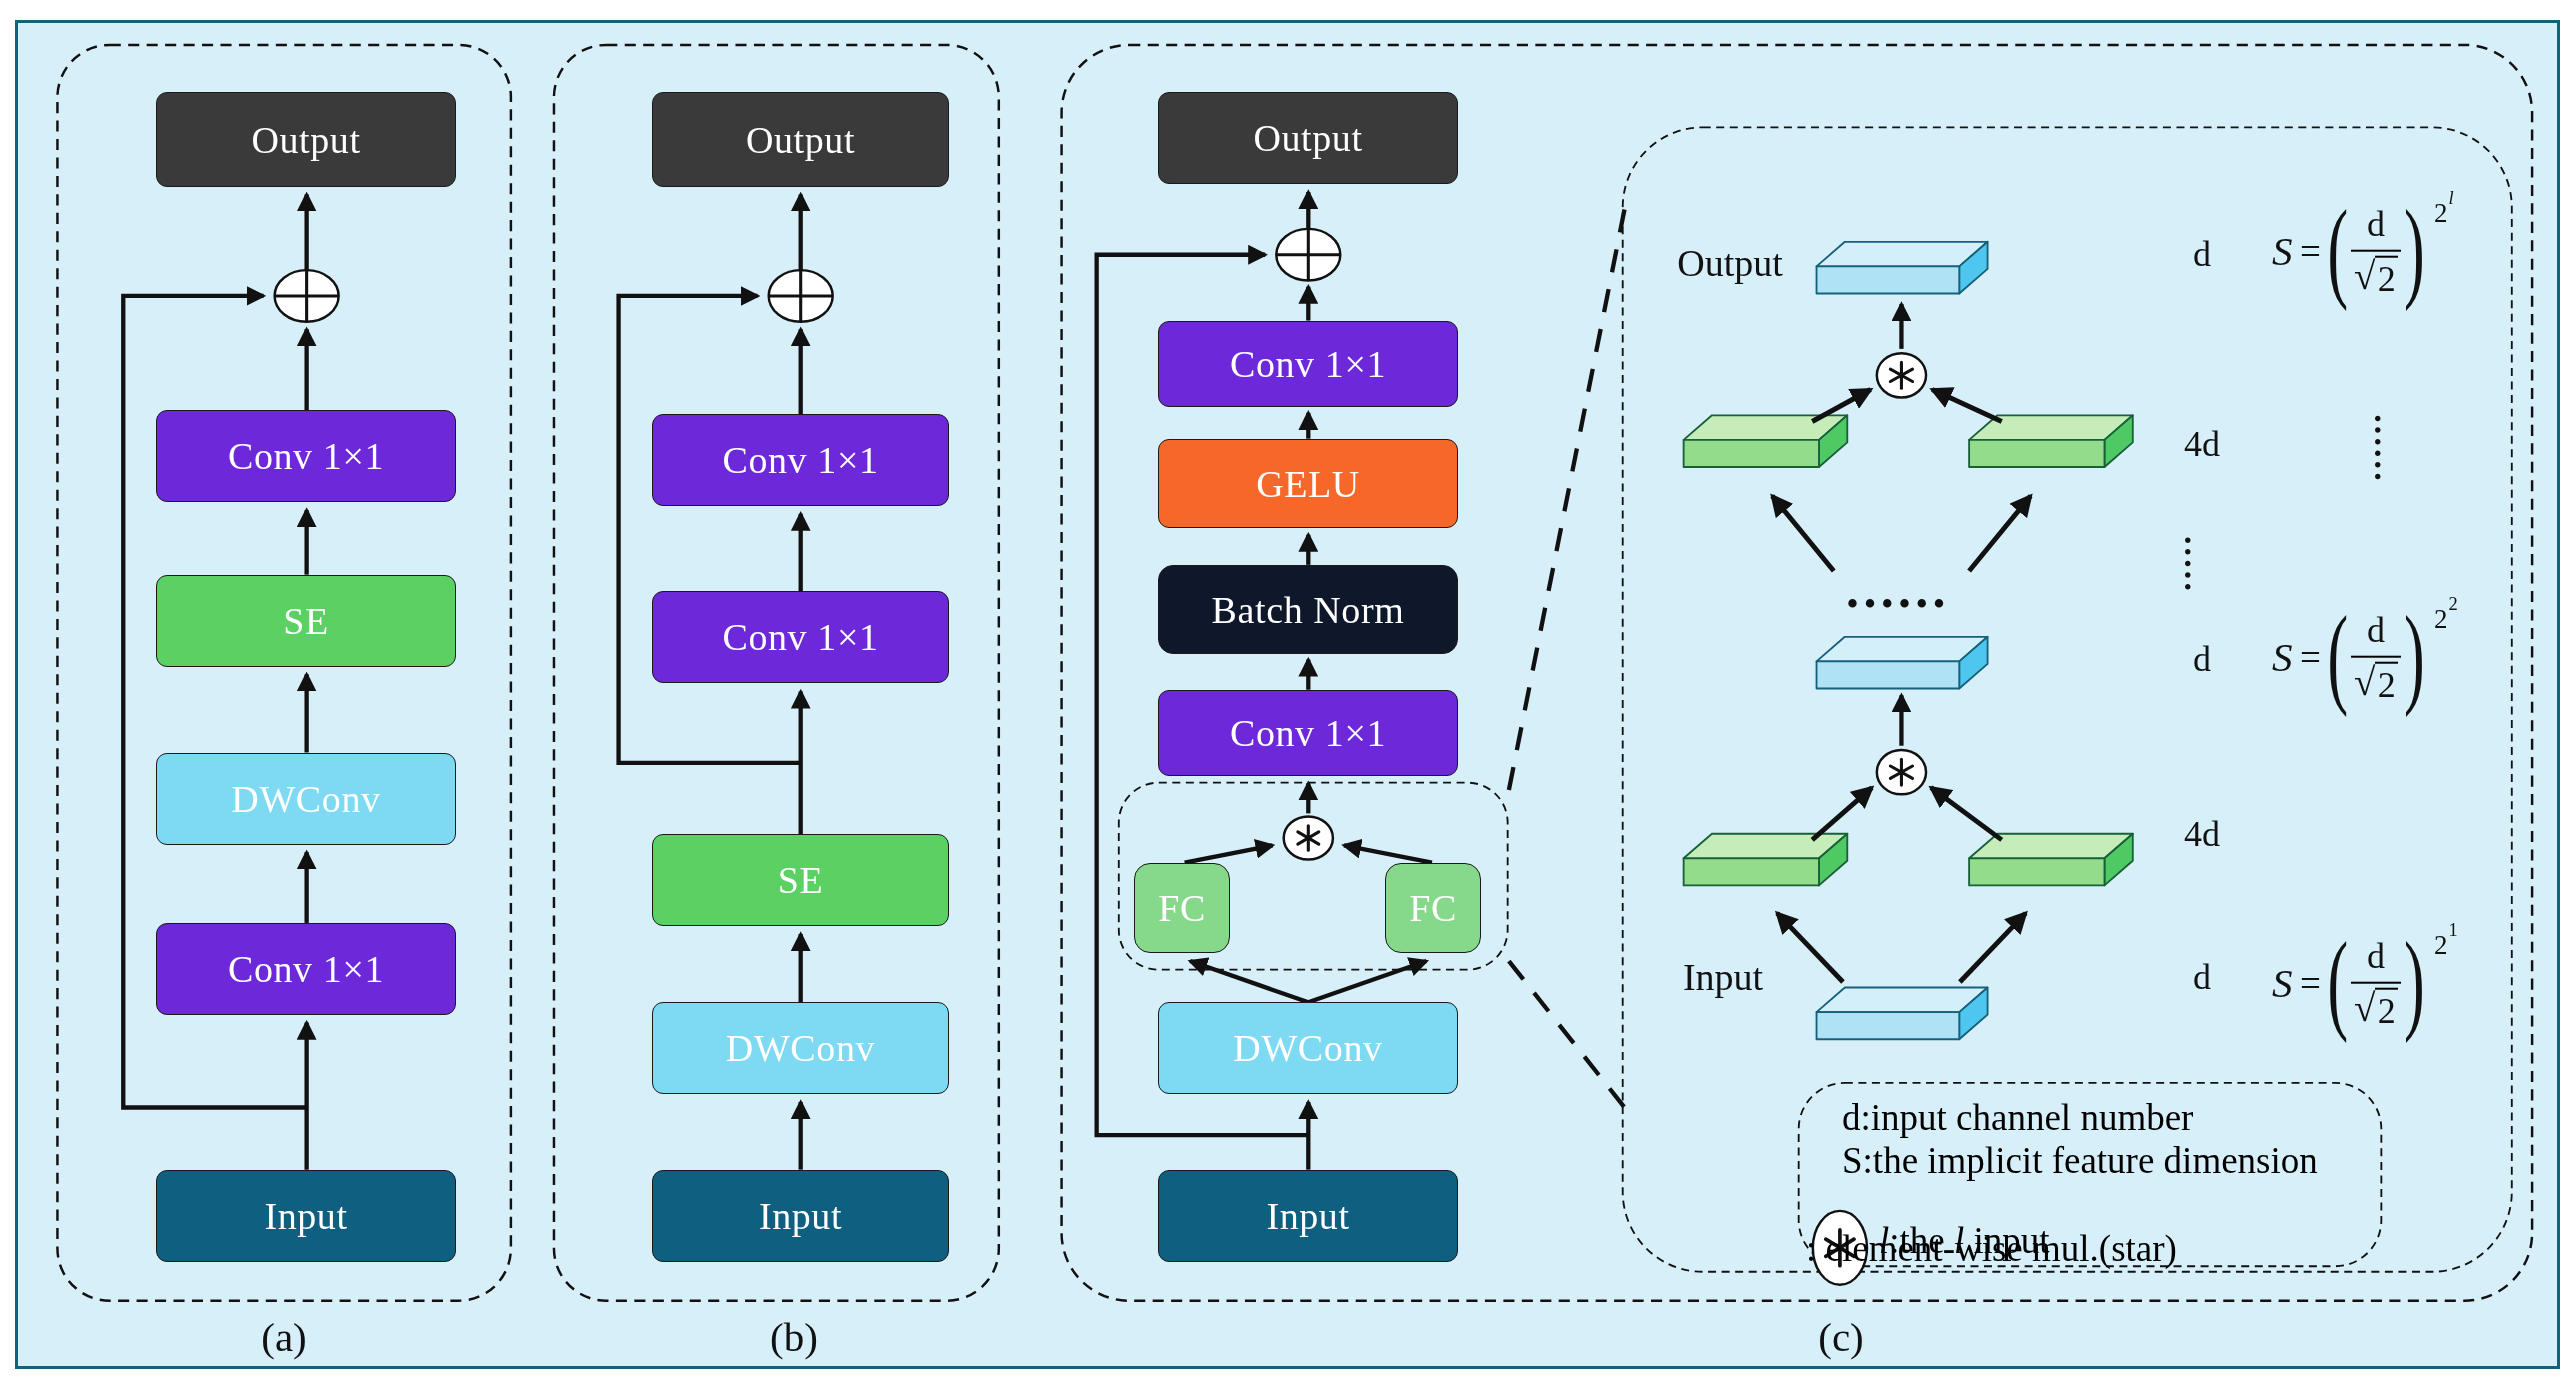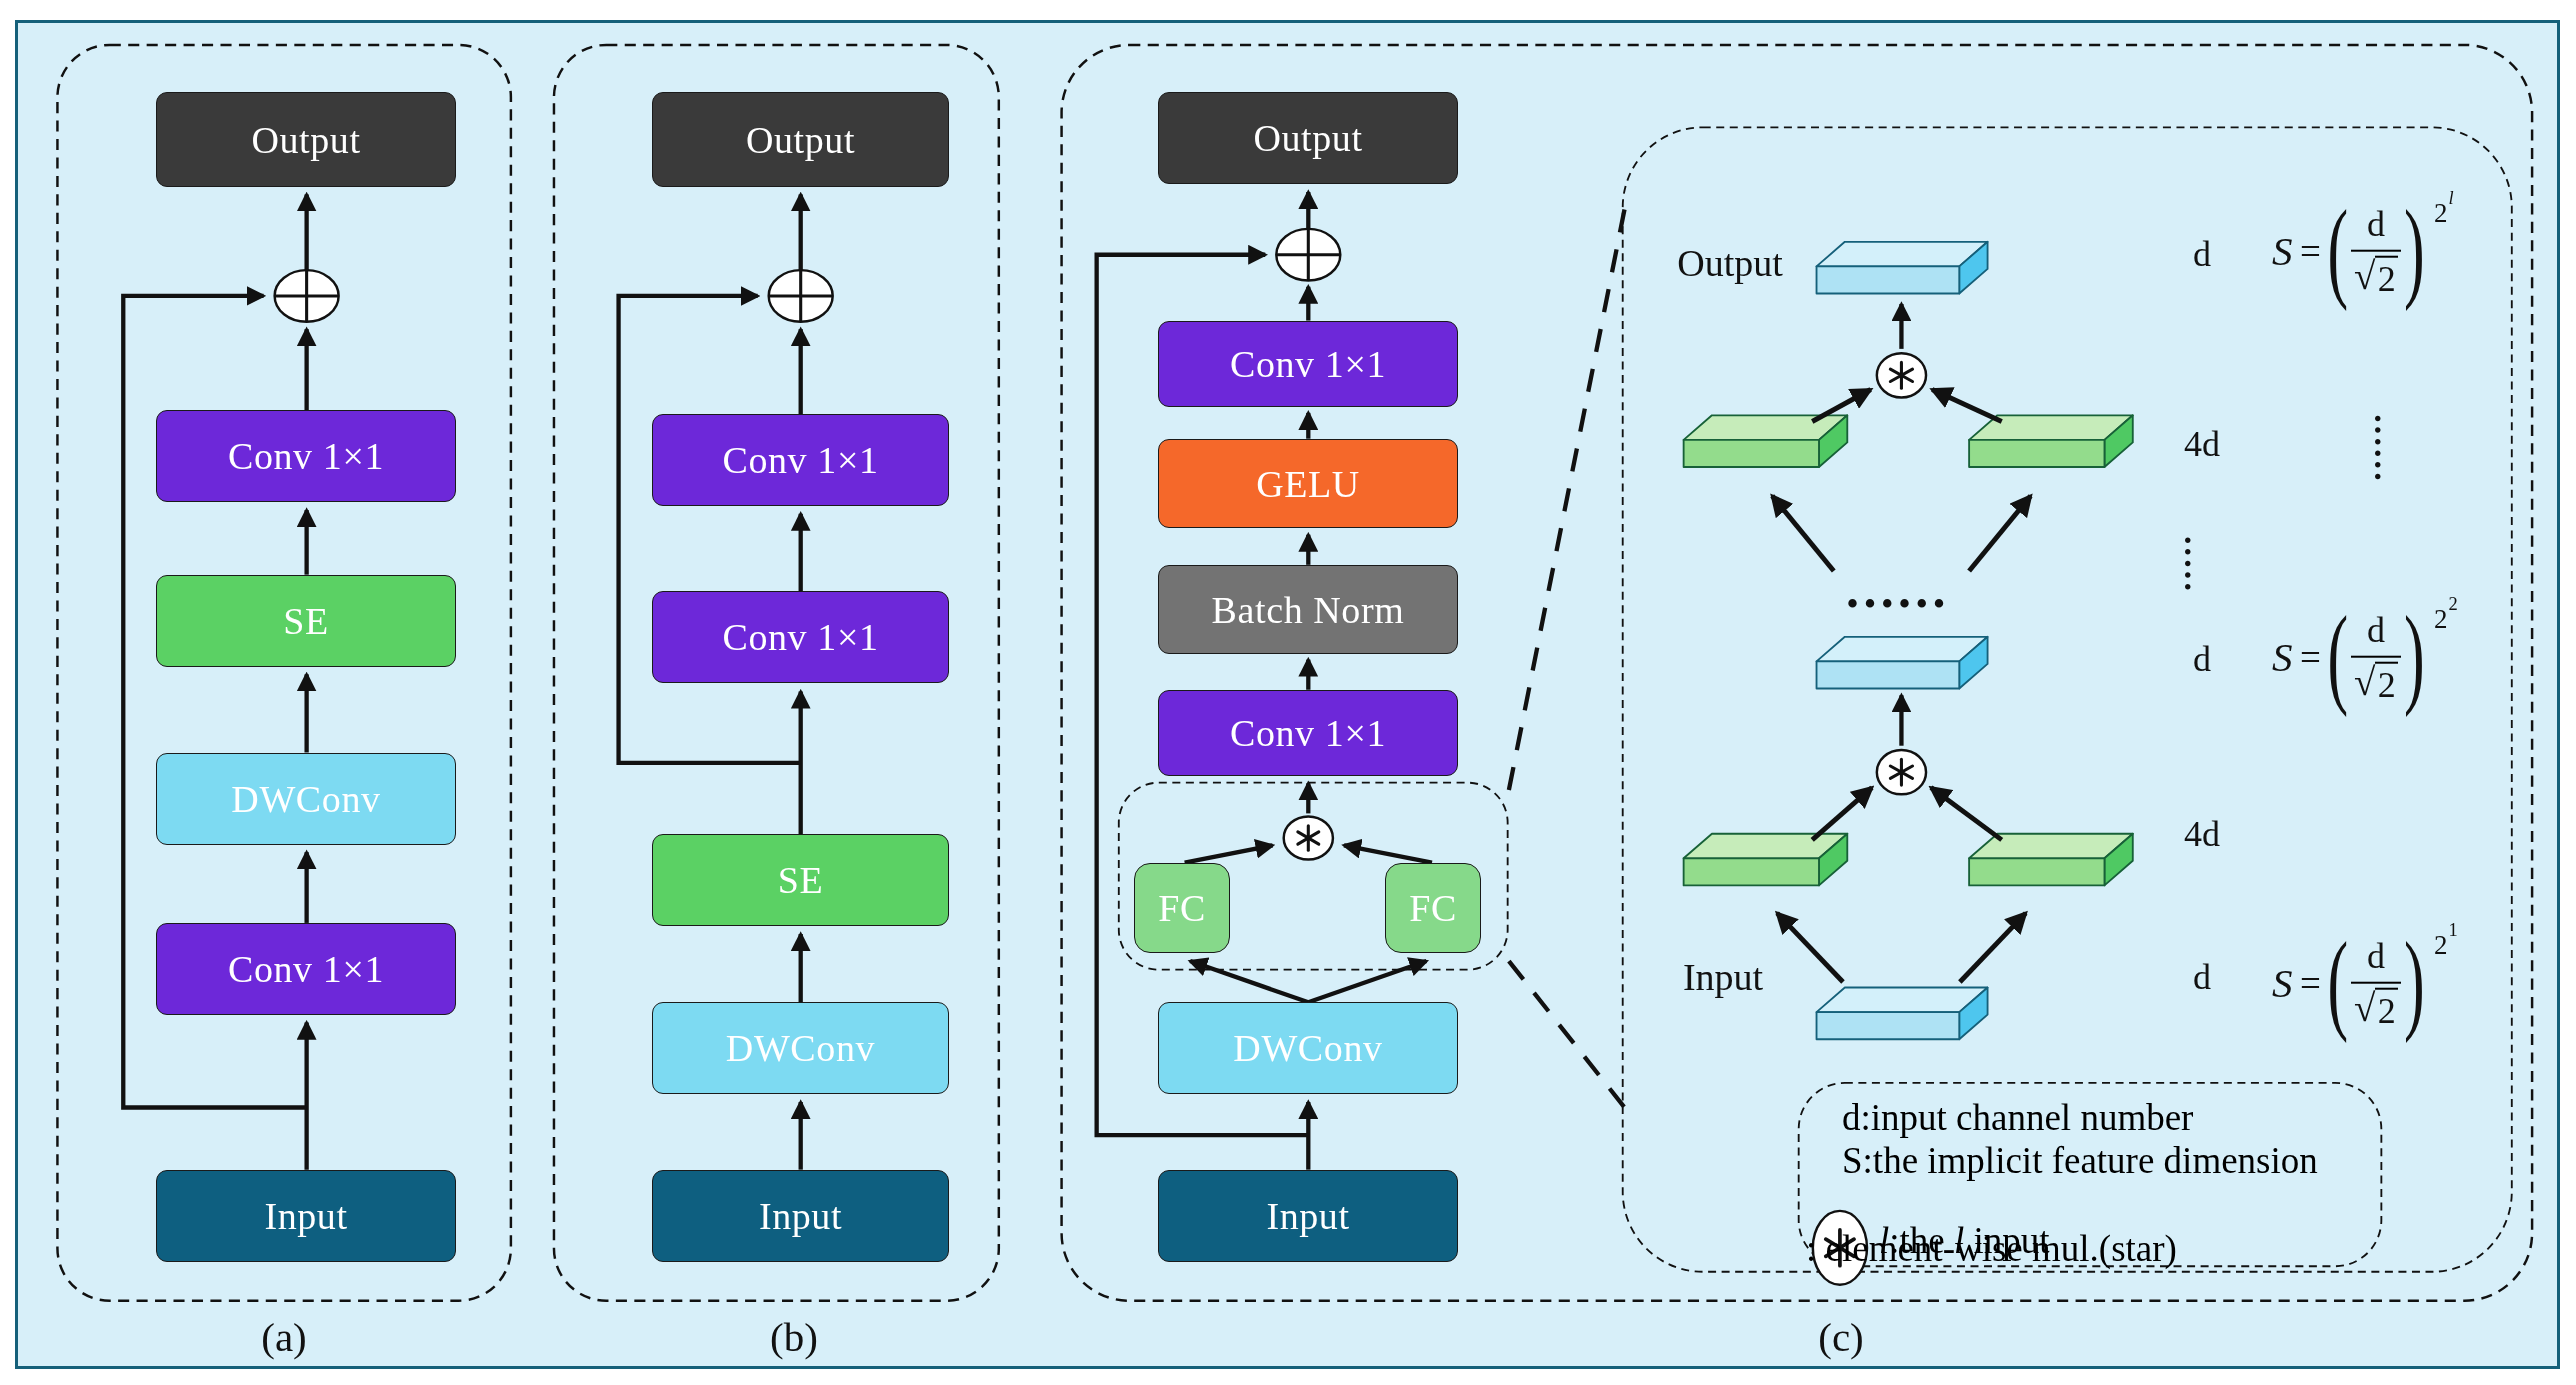--- a/index.html
+++ b/index.html
@@ -22,21 +22,21 @@
 
   .block{position:absolute;display:flex;align-items:center;justify-content:center;
          box-sizing:border-box;border:1.2px solid #1a1a1a;border-radius:11px;
          color:#fff;font-size:38px;line-height:1;letter-spacing:0.6px;}
   .bk-output{background:#3A3A3A;}
   .bk-input{background:#0E5F80;}
   .bk-conv{background:#6d28d9;}
   .bk-se{background:#5BD164;}
   .bk-dw{background:#7DDAF2;}
   .bk-gelu{background:#F5682A;}
-  .bk-bn{background:#737373;}
+  .bk-bn{background:#0f172a;border-radius:15px;}
   .bk-fc{background:#86D98A;border-radius:16px;}
 
   .lbl{position:absolute;transform:translate(-50%,-50%);font-size:37px;line-height:1;
        color:#111;white-space:nowrap;}
   .caption{font-size:41px;}
   .dim{font-size:36px;}
   .hdots{font-size:52px;font-weight:bold;letter-spacing:4.3px;}
   .vdots{font-size:34px;font-weight:bold;letter-spacing:3.1px;
          transform:translate(-50%,-50%) rotate(90deg);}
 

